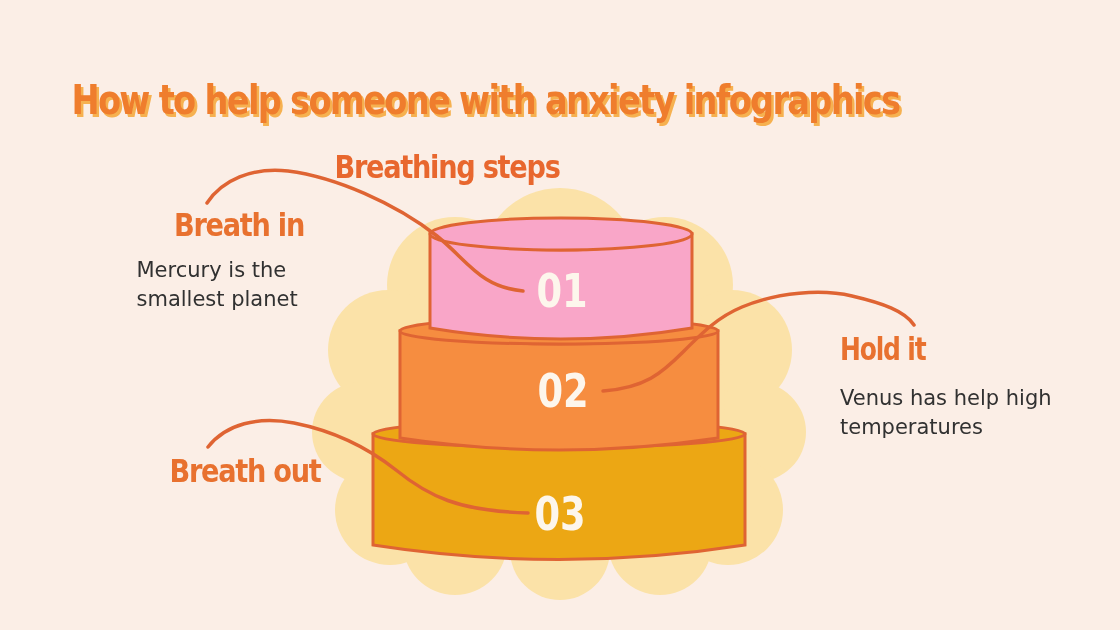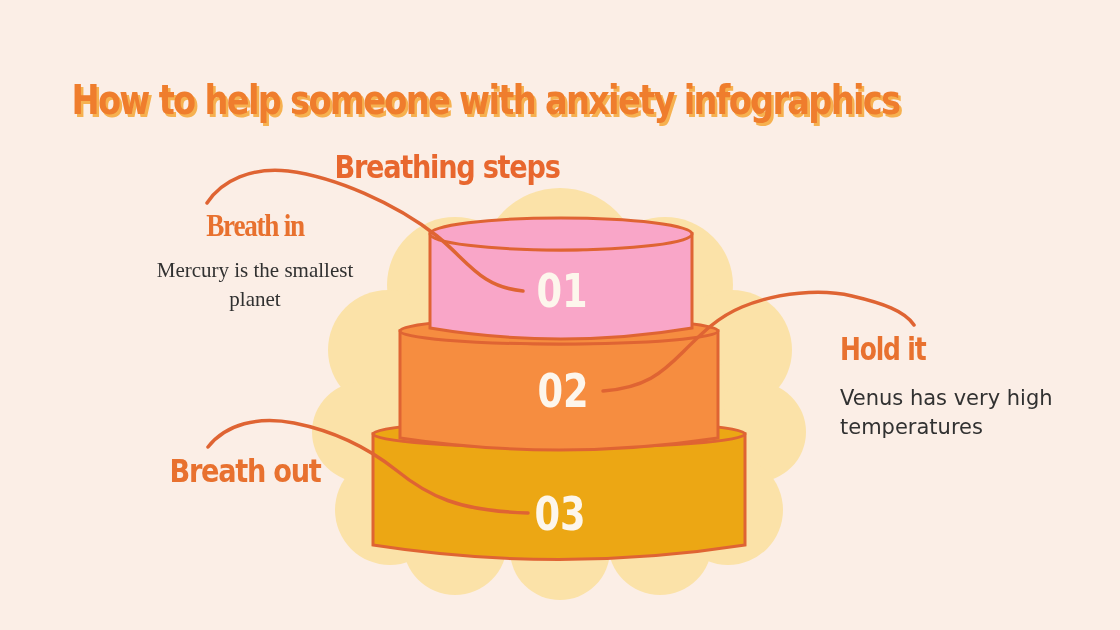--- a/index.html
+++ b/index.html
@@ -26,21 +26,21 @@
   }
   .step-block{width:270px;}
   .step-block .heading{
     font-size:32px; font-weight:bold; line-height:38px;
     color:#e8712f; letter-spacing:-1.5px;
     transform:scaleX(.85); transform-origin:center;
     white-space:nowrap; text-align:center;
   }
   .step-block .desc{
     margin:12px auto 0; width:205px;
-    font-size:21px; line-height:29px; color:#313131; text-align:center;
+    font-size:21px; line-height:29px; color:#313131; text-align:left;
   }
   .step-block.right{text-align:left;}
   .step-block.right .heading{transform:scaleX(.78); transform-origin:left center; text-align:left;}
   .step-block.right .desc{margin:16px 0 0; width:235px; text-align:left;}
 
   .tier-num{
     width:120px; text-align:center;
     font-size:46px; font-weight:bold; line-height:50px;
     color:#fdf6ec; transform:scaleX(.8); transform-origin:center;
   }
@@ -90,27 +90,27 @@
     <path d="M 208,447 C 226,424 258,416 294,423 C 334,431 367,447 396,470 C 428,496 458,511 528,513" fill="none" stroke="#df6433" stroke-width="3.5" stroke-linecap="round"></path>
   </svg>
 
   <div class="abs title">How to help someone with anxiety infographics</div>
   <div class="abs subtitle">Breathing steps</div>
 
   <div class="abs tier-num" style="left:502px;top:266px;">01</div>
   <div class="abs tier-num" style="left:503px;top:366px;">02</div>
   <div class="abs tier-num" style="left:500px;top:489px;">03</div>
 
-  <div class="abs step-block" style="left:120px;top:206px;font-family:Liberation Serif, serif;">
+  <div class="abs step-block" style="left:104px;top:206px;">
     <div class="heading">Breath in</div>
     <div class="desc">Mercury is the smallest planet</div>
   </div>
 
   <div class="abs step-block right" style="left:800px;top:330px;margin-left:40px;">
     <div class="heading">Hold it</div>
-    <div class="desc">Venus has very high temperatures</div>
+    <div class="desc">Venus has help high temperatures</div>
   </div>
 
   <div class="abs step-block" style="left:110px;top:452px;">
     <div class="heading">Breath out</div>
   </div>
 
 </div>
 
 </body></html>

